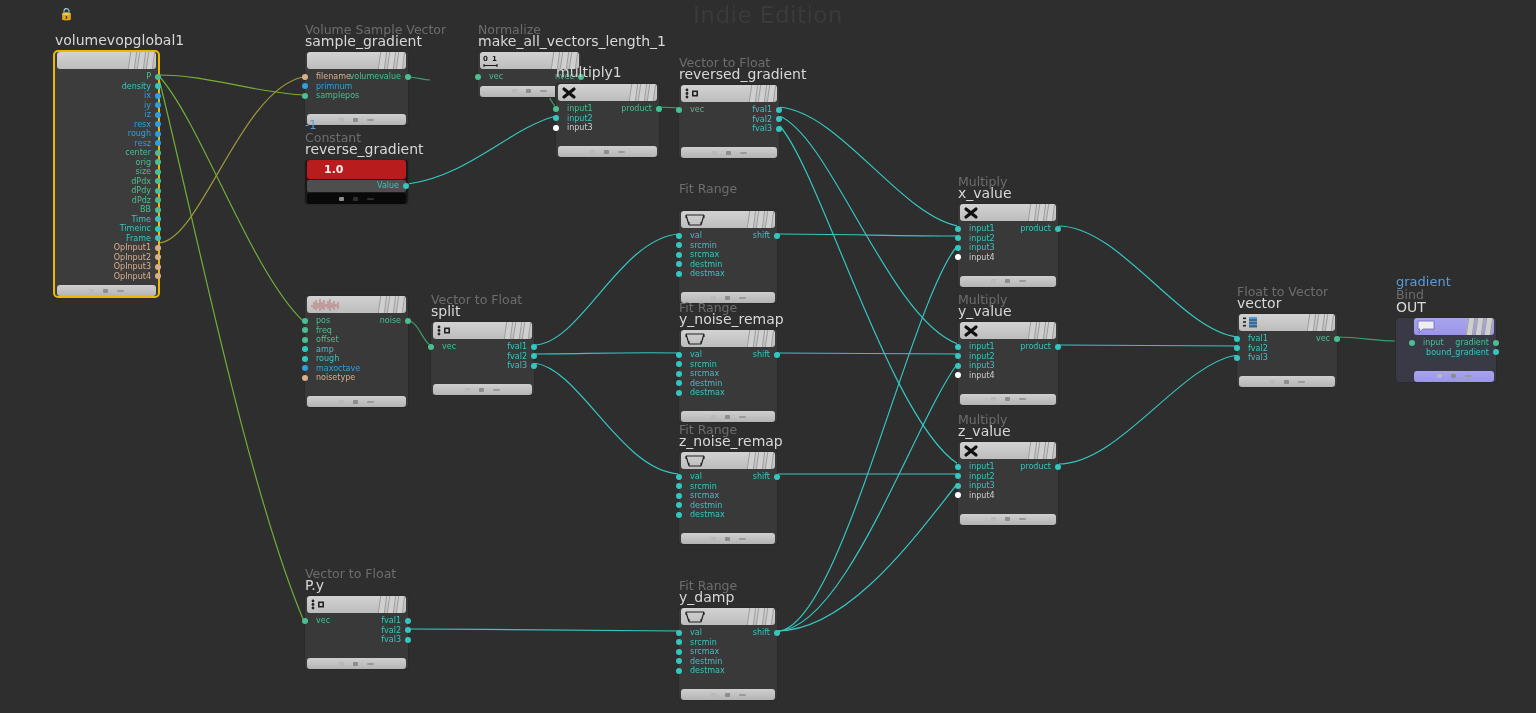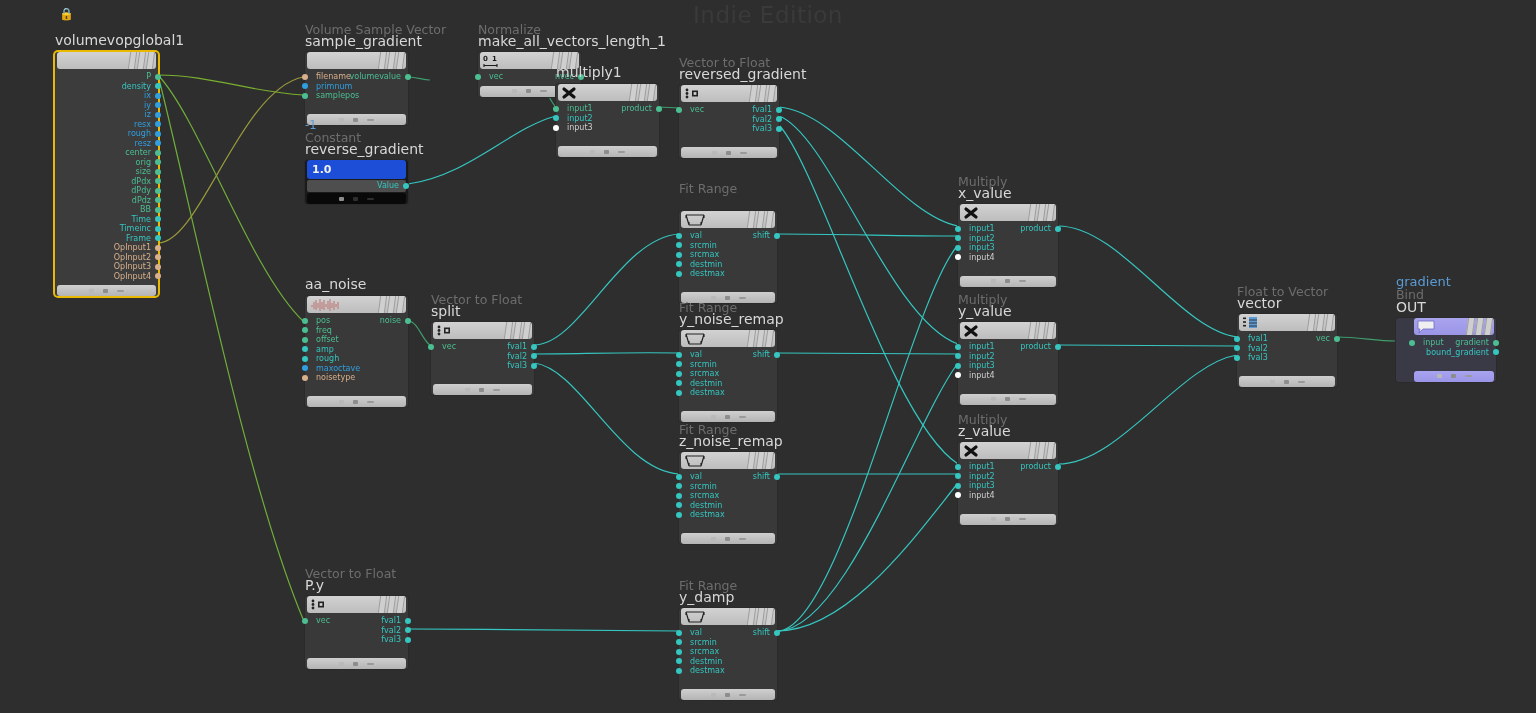--- a/index.html
+++ b/index.html
@@ -76,22 +76,22 @@
   .c-flt{color:#35c6c0;}
   .c-int{color:#2f9fe0;}
   .c-str{color:#d9b08c;}
   .c-non{color:#cfcfcf;}
 
   
   .sel .nbody{box-shadow:0 0 0 2px #e8b900;}
 
   
   .valfield{
-    margin:2px 2px 0 2px;background:#1d4ed8;border-radius:3px;height:19px;
-    display:flex;align-items:center;padding-left:5px;color:#f0f0f0;
+    margin:2px 2px 0 2px;background:#b91c1c;border-radius:3px;height:19px;
+    display:flex;align-items:center;padding-left:17px;color:#f0f0f0;
     font-size:11px;font-weight:bold;
   }
   .valstrip{margin:1px 2px 0 2px;background:#4e4e4e;border-radius:2px;height:12px;position:relative;}
   .valbottom{margin:1px 2px 2px 2px;background:#090909;border-radius:3px;height:11px;
     display:flex;align-items:center;justify-content:center;gap:9px;}
   .valbottom i{display:block;width:5px;height:4px;background:#8d8d8d;border-radius:1px;}
   .valbottom i.dim{background:#2f2f2f;}
   .valbottom i.dash{height:2px;width:7px;background:#2f2f2f;}
 
   
@@ -442,21 +442,20 @@
       </div>
       <div class="nfoot">
           <i class="dim"></i>
           <i></i>
           <i class="dash"></i>
         </div>
     </div>
   </div>
 
   <div class="node" style="left:305px;top:294px;width:103px;">
-    <div class="nname" style="bottom:calc(100% + 2px);">aa_noise</div>
     <div class="nbody">
       <div class="nhead">
         <span class="nicon">
           <svg width="30" height="14" viewBox="0 0 30 14">
             <g stroke="#c07f7f" stroke-width="1.2">
               <path d="M2,7 L2,9"></path>
                 <path d="M4,4 L4,11"></path>
                 <path d="M6,2 L6,12"></path>
                 <path d="M8,5 L8,10"></path>
               <path d="M10,1 L10,13"></path>

